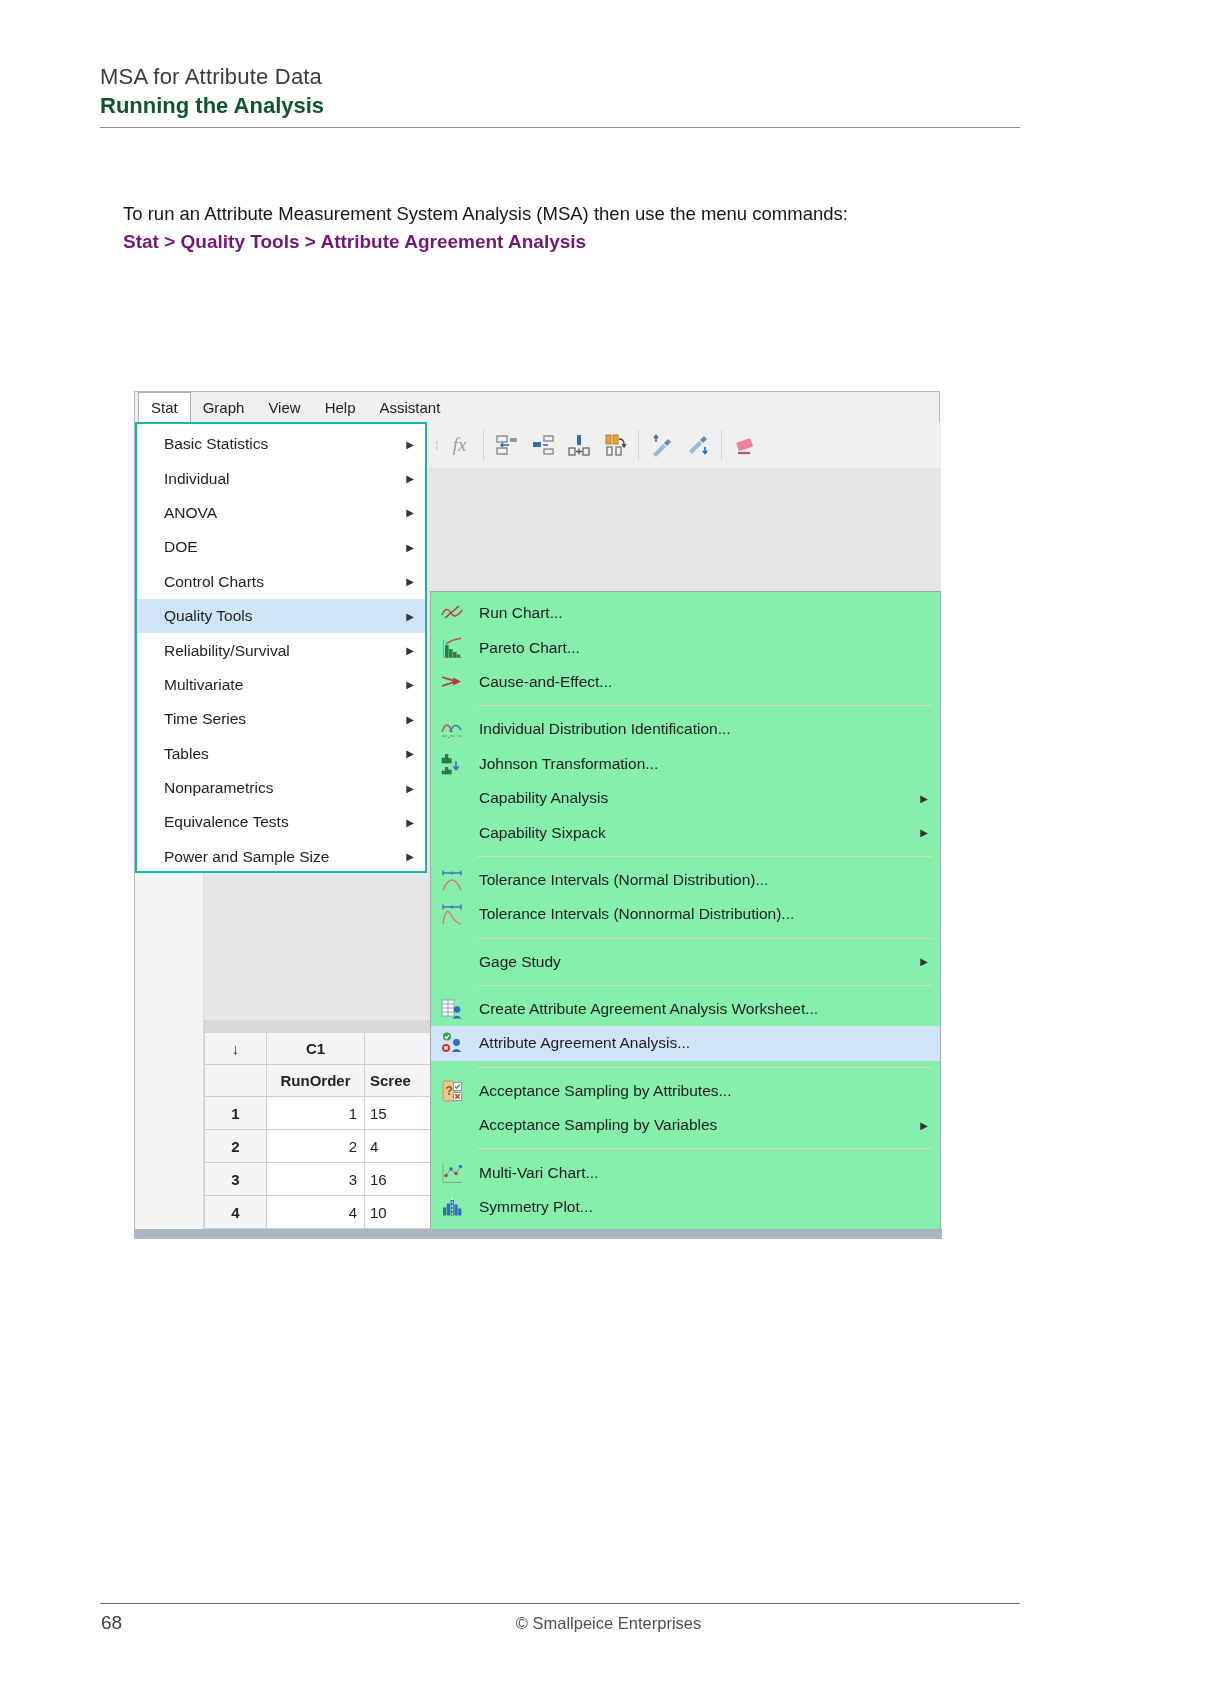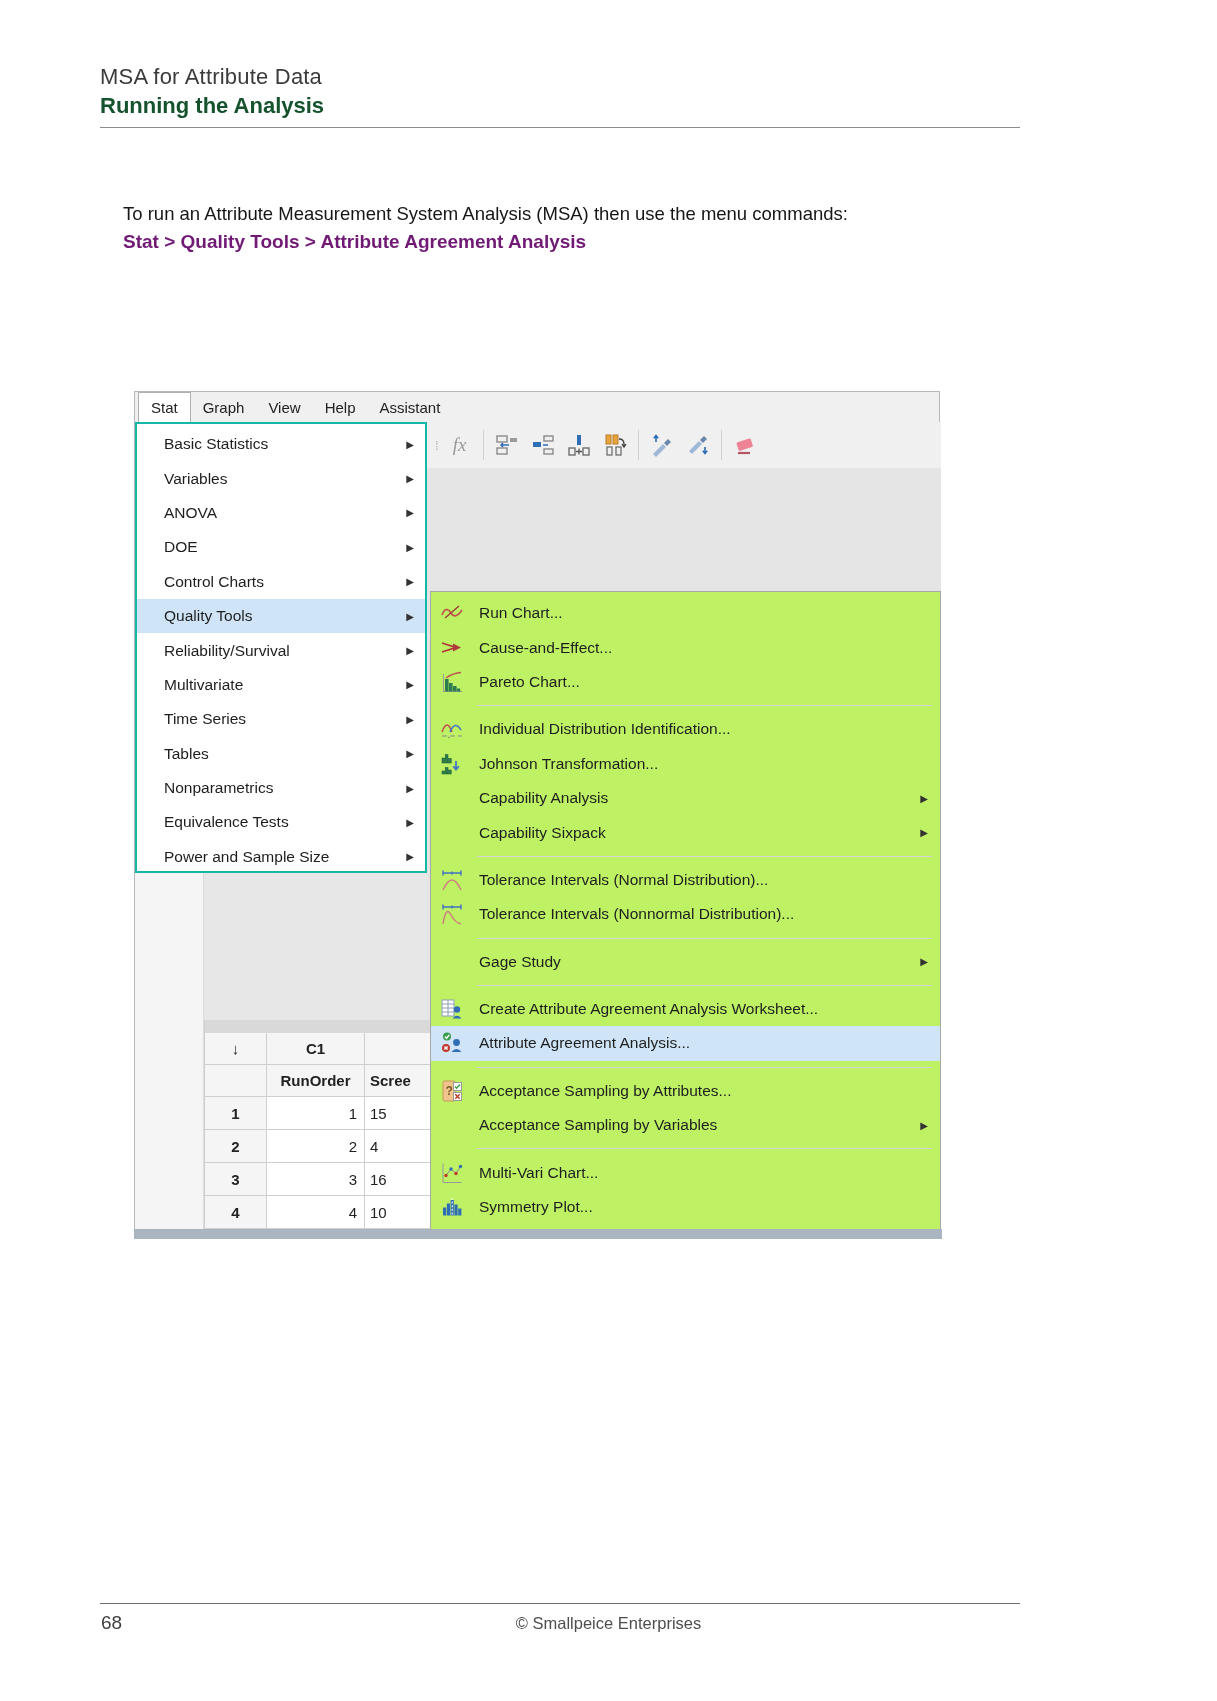--- a/index.html
+++ b/index.html
@@ -44,21 +44,21 @@
 
   
   .stat-menu { position:absolute; left:0; top:30px; width:292px; height:451px; background:#fff;
                border:2px solid #14b8a6; padding-top:3px; z-index:5; }
   .smi { height:34.4px; display:flex; align-items:center; padding-left:27px; padding-right:12px;
          position:relative; font-size:15.5px; color:#1e1e1e; }
   .smi.hl { background:#cfe5f7; }
   .smi .arr { position:absolute; right:11px; font-size:10px; color:#333; }
 
   
-  .qt-menu { position:absolute; left:295px; top:199px; width:511px; height:640px; background:#bef264;
+  .qt-menu { position:absolute; left:295px; top:199px; width:511px; height:640px; background:#86efac;
              border:1px solid #a8a8a8; padding-top:4px; z-index:6; }
   .qmi { height:34.4px; display:flex; align-items:center; padding:0 10px 0 8px; font-size:15.5px; color:#1e1e1e; }
   .qmi.hl { background:#cfe5f7; }
   .qmi .ic { width:26px; height:25px; margin-right:14px; flex:none; display:flex; align-items:center; justify-content:center; }
   .qmi .ic svg { width:24px; height:24px; }
   .qmi .lbl { flex:1; }
   .qmi .arr { font-size:10px; color:#333; padding-right:2px; }
   .qsep { height:1px; background:#d6d6d6; margin:6px 8px 6px 46px; }
 
   
@@ -175,21 +175,21 @@
           </svg>
       </span>
     </div>
 
     <div class="stat-menu">
       <div class="smi">
           <span class="lbl">Basic Statistics</span>
           <span class="arr">▶</span>
         </div>
       <div class="smi">
-          <span class="lbl">Variables</span>
+          <span class="lbl">Individual</span>
           <span class="arr">▶</span>
         </div>
       <div class="smi">
           <span class="lbl">ANOVA</span>
           <span class="arr">▶</span>
         </div>
       <div class="smi">
           <span class="lbl">DOE</span>
           <span class="arr">▶</span>
         </div>
@@ -269,43 +269,43 @@
 
     <div class="qt-menu">
       <div class="qmi">
         <span class="ic">
             <svg viewBox="0 0 24 24">
               <path d="M2 14 Q6 4 11 12 Q15 19 22 9" stroke="#c0504d" fill="none" stroke-width="1.6"></path>
               <path d="M5 17 L19 5" stroke="#9e3b38" stroke-width="1.4"></path>
             </svg>
           </span>
         <span class="lbl">Run Chart...</span>
-      </div>
-      <div class="qmi">
-        <span class="ic">
-            <svg viewBox="0 0 24 24">
-              <path d="M2 7 L14 10.8 M2 16 L14 12.2" stroke="#b23a3a" stroke-width="1.8" fill="none"></path>
-              <path d="M13 7.5 L21 11.5 L13 15.5 Z" fill="#b23a3a"></path>
-            </svg>
-          </span>
-        <span class="lbl">Cause-and-Effect...</span>
       </div>
       <div class="qmi">
         <span class="ic">
             <svg viewBox="0 0 24 24">
               <line x1="3.5" y1="22" x2="3.5" y2="4" stroke="#999"></line>
               <line x1="3" y1="21.5" x2="22" y2="21.5" stroke="#999"></line>
               <rect x="5" y="9" width="3.6" height="12.5" fill="#2e7d4f"></rect>
               <rect x="9" y="13" width="3.6" height="8.5" fill="#2e7d4f"></rect>
               <rect x="13" y="16" width="3.6" height="5.5" fill="#2e7d4f"></rect>
               <rect x="17" y="18.5" width="3.2" height="3" fill="#2e7d4f"></rect>
               <path d="M6 8 Q13 3 21 2.5" stroke="#c0504d" fill="none" stroke-width="1.4"></path>
             </svg>
           </span>
         <span class="lbl">Pareto Chart...</span>
+      </div>
+      <div class="qmi">
+        <span class="ic">
+            <svg viewBox="0 0 24 24">
+              <path d="M2 7 L14 10.8 M2 16 L14 12.2" stroke="#b23a3a" stroke-width="1.8" fill="none"></path>
+              <path d="M13 7.5 L21 11.5 L13 15.5 Z" fill="#b23a3a"></path>
+            </svg>
+          </span>
+        <span class="lbl">Cause-and-Effect...</span>
       </div>
       <div class="qsep"></div>
       <div class="qmi">
         <span class="ic">
             <svg viewBox="0 0 24 24">
               <path d="M2 15 Q7 1 12 15" stroke="#c0504d" fill="none" stroke-width="1.5"></path>
               <path d="M10 15 Q15 3 21 13" stroke="#4472c4" fill="none" stroke-width="1.5"></path>
               <path d="M2 19 H7 M10 19 H15 M18 19 H22" stroke="#888"></path>
               <circle cx="8.7" cy="20.5" r=".8" fill="#888"></circle>
             </svg>

